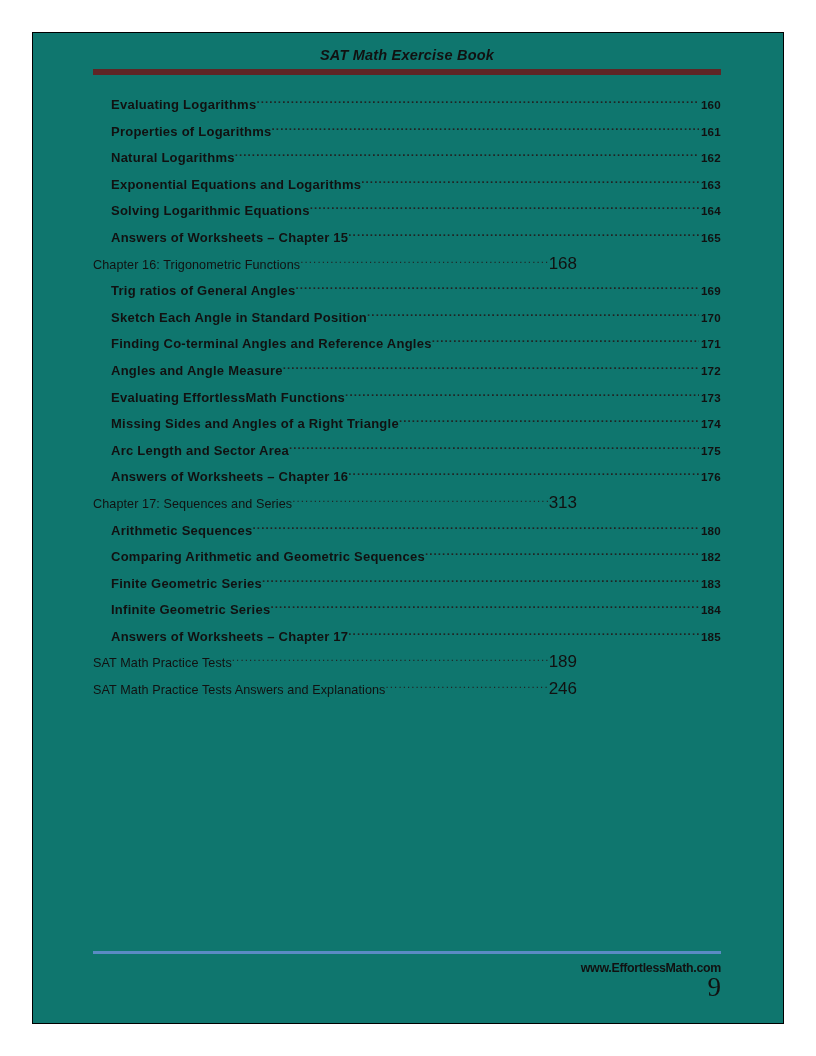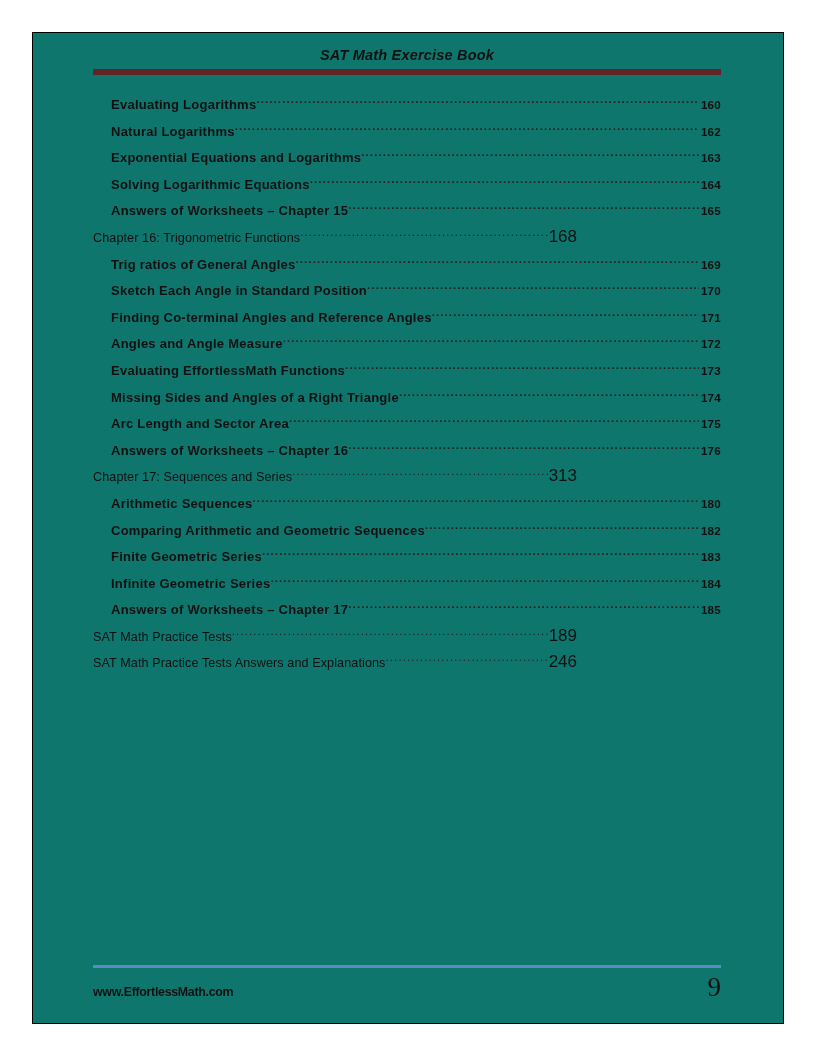--- a/index.html
+++ b/index.html
@@ -138,20 +138,21 @@
   #footer-rule {
     height: 3px;
     width: 628px;
     background: #5B8BC4;
   }
   #footer-content {
     display: flex;
     align-items: flex-end;
     justify-content: space-between;
     margin-top: 7px;
+    flex-direction: column;
   }
   #footer-site {
     font-family: "Liberation Sans", sans-serif;
     font-size: 12.4px;
     font-weight: bold;
     letter-spacing: -0.3px;
     color: #111111;
   }
   #footer-page-number {
     font-family: "Liberation Serif", serif;
@@ -168,20 +169,25 @@
   <div id="doc-header">
     <div id="doc-title">SAT Math Exercise Book</div>
     <div id="header-rule"></div>
   </div>
 
   <div id="toc-list">
       <div class="toc-row level-sub">
         <span class="toc-label">Evaluating Logarithms</span>
         <span class="toc-leader"></span>
         <span class="toc-page">160</span>
+      </div>
+      <div class="toc-row level-sub">
+        <span class="toc-label">Properties of Logarithms</span>
+        <span class="toc-leader"></span>
+        <span class="toc-page">161</span>
       </div>
       <div class="toc-row level-sub">
         <span class="toc-label">Natural Logarithms</span>
         <span class="toc-leader"></span>
         <span class="toc-page">162</span>
       </div>
       <div class="toc-row level-sub">
         <span class="toc-label">Exponential Equations and Logarithms</span>
         <span class="toc-leader"></span>
         <span class="toc-page">163</span>

